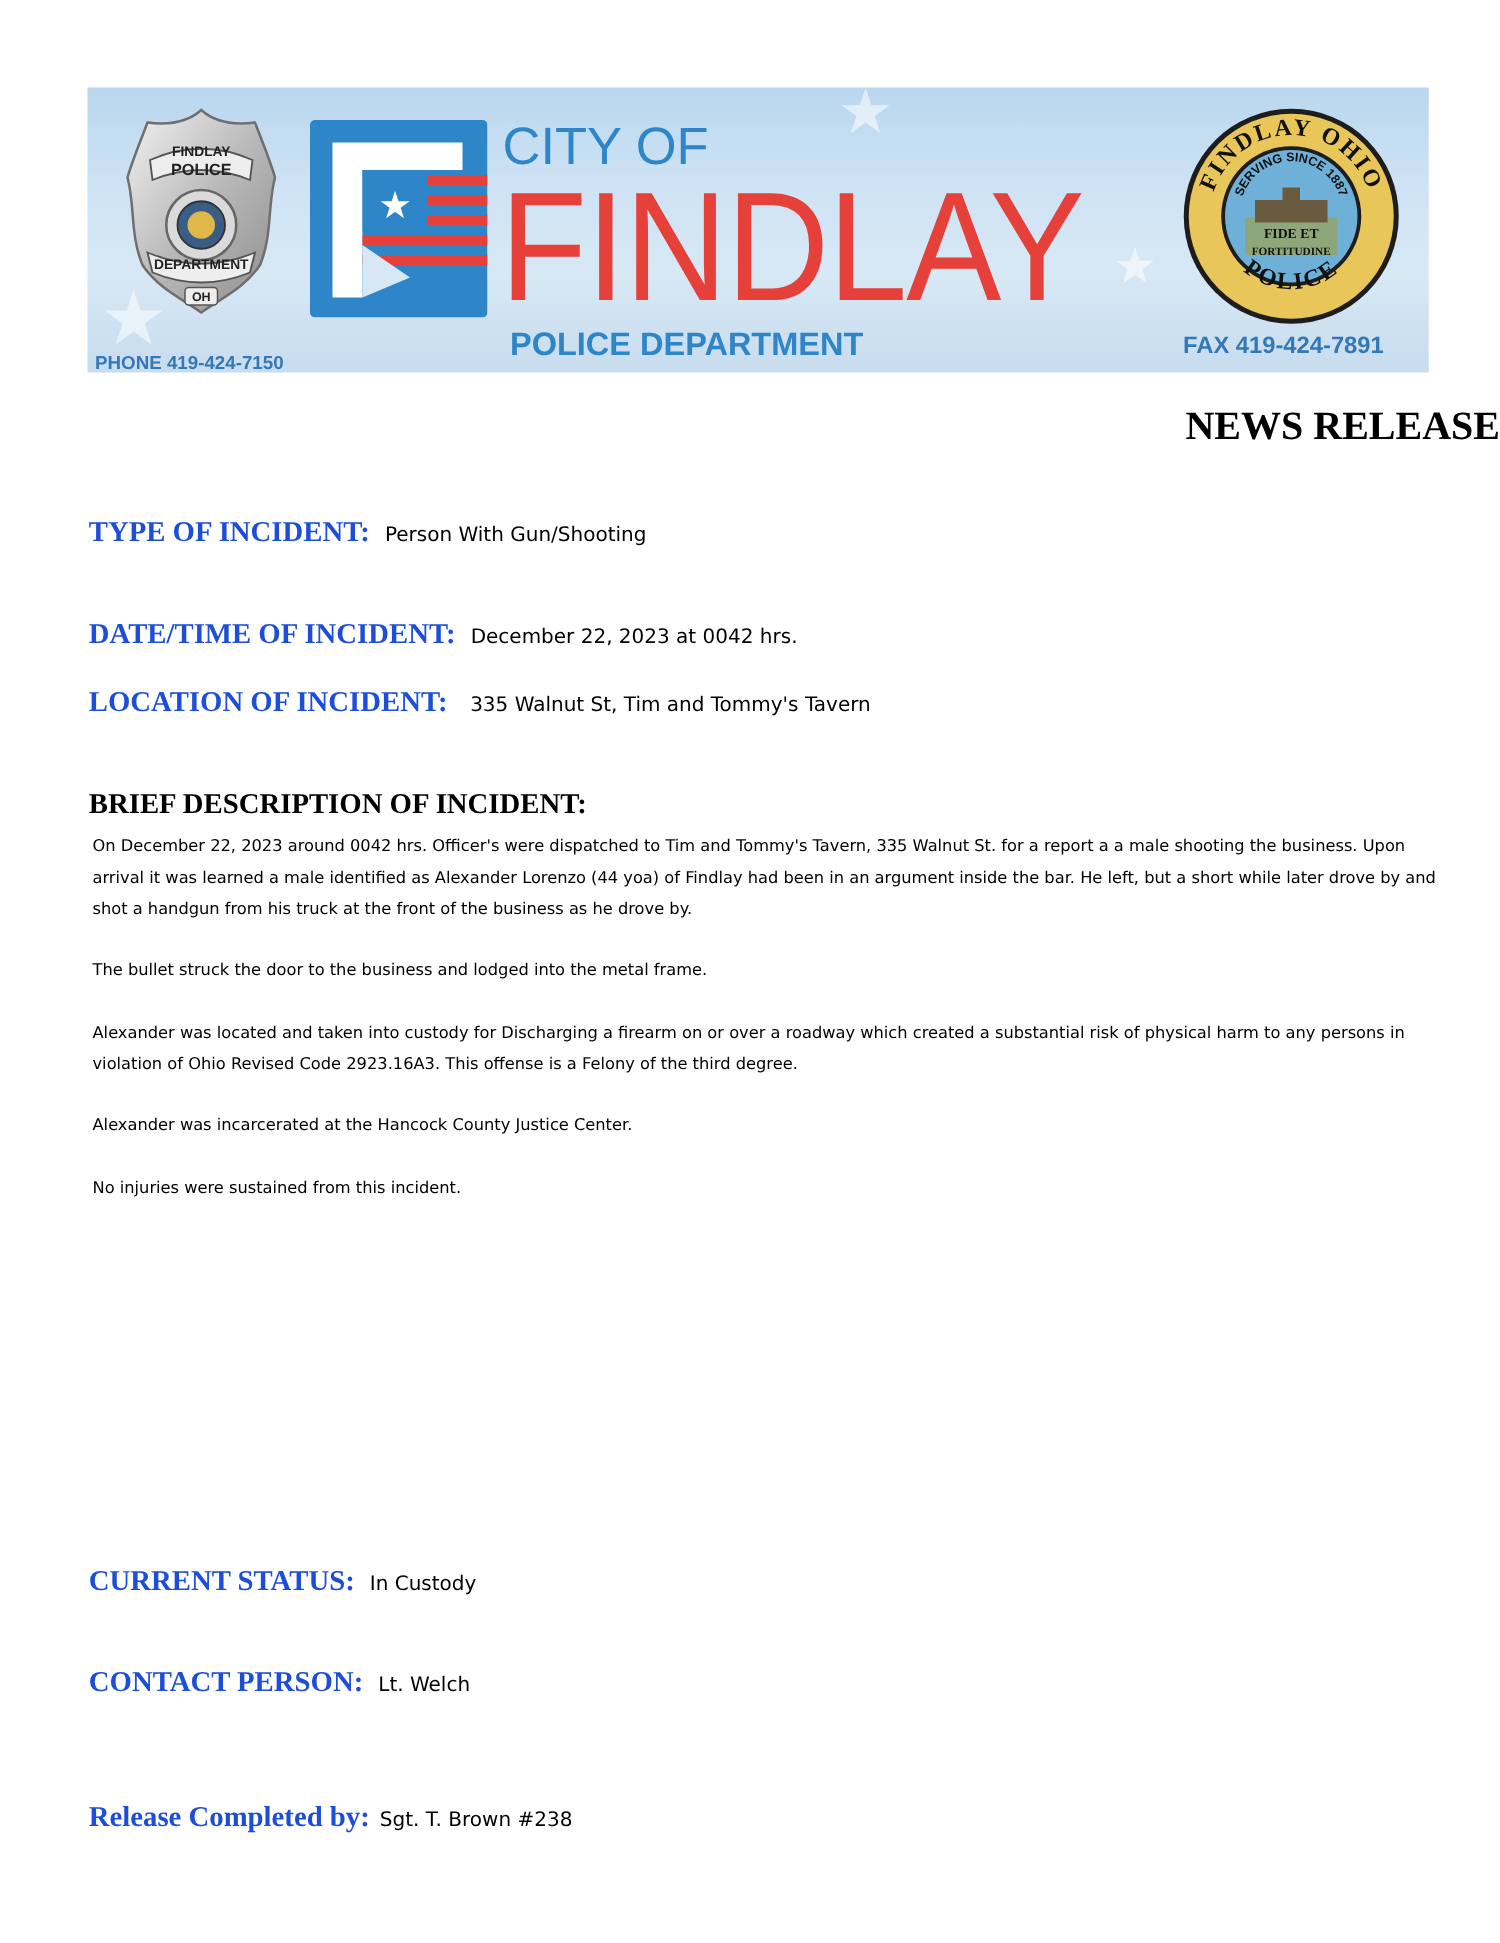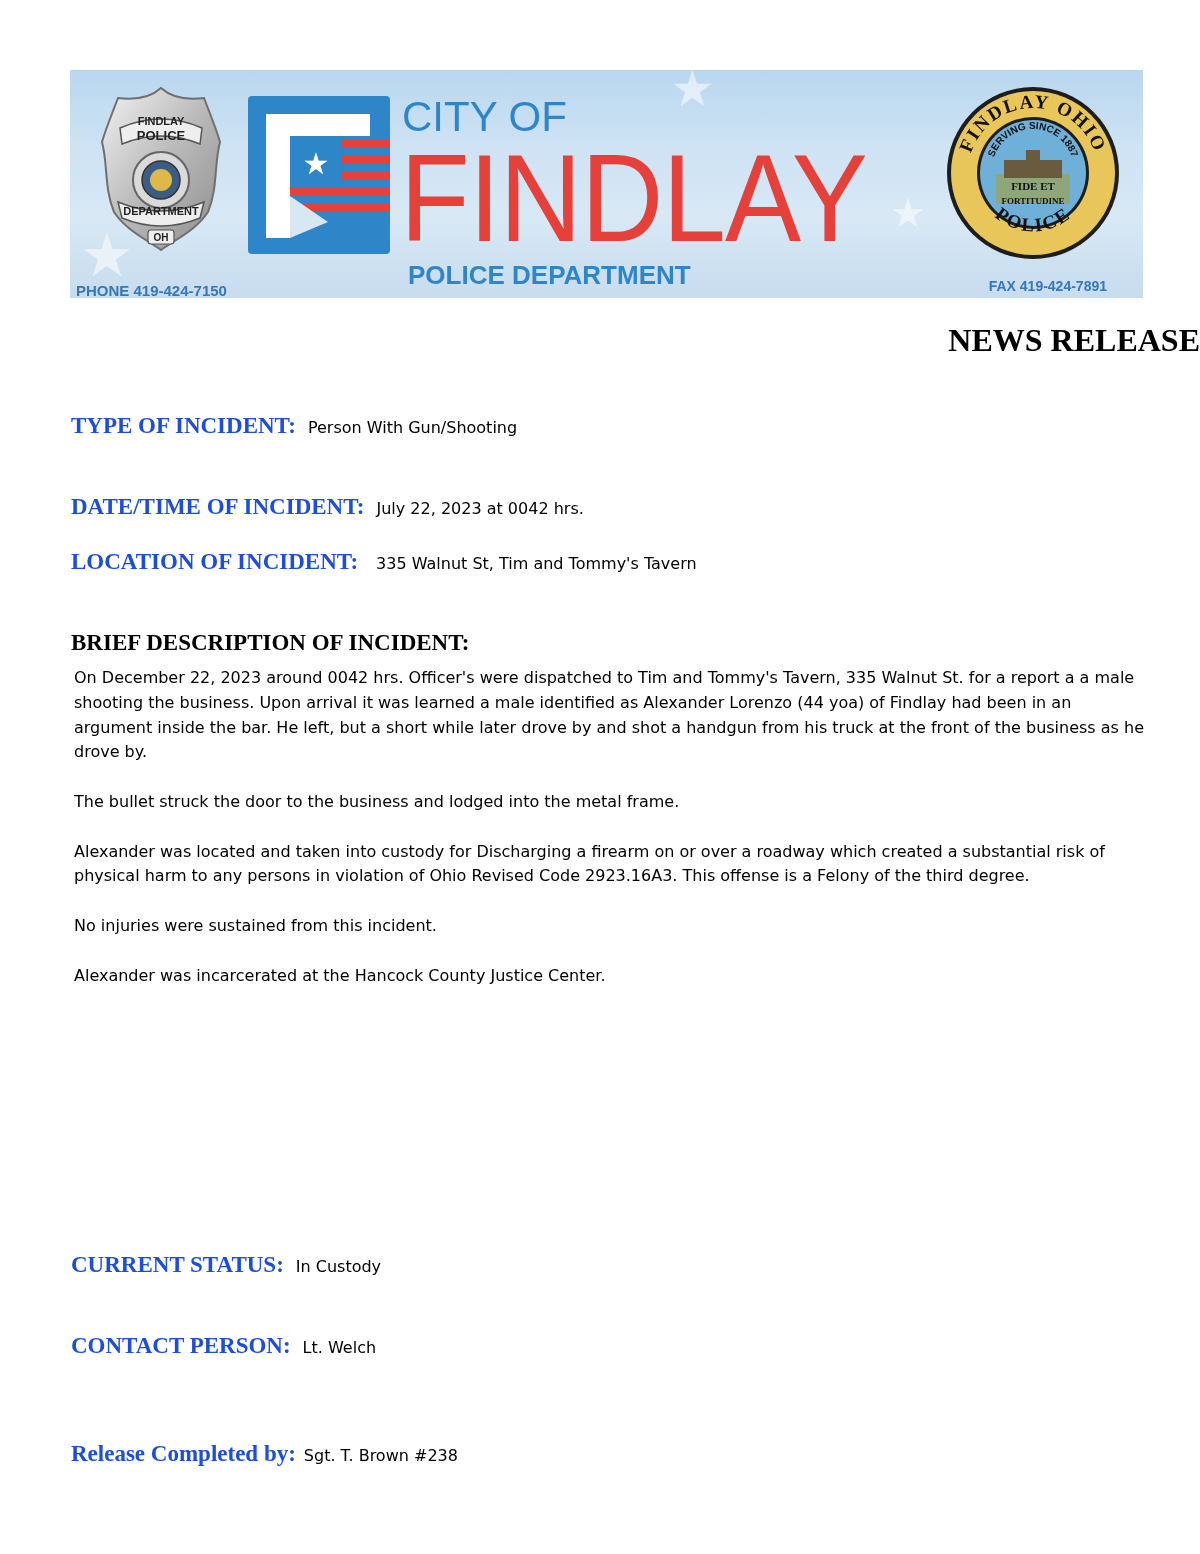--- a/index.html
+++ b/index.html
@@ -28,22 +28,22 @@
     }
     .pd-label {
       position: absolute; left: 338px; top: 190px; font-family: "Liberation Sans", sans-serif;
       font-size: 26px; font-weight: 700; color: #2e86c9; line-height: 30px;
     }
     .phone {
       position: absolute; left: 6px; top: 200px; font-family: "Liberation Sans", sans-serif;
       font-size: 15px; font-weight: 700; color: #3478b7; margin-top: 12px;
     }
     .fax {
-      position: absolute; right: 36px; top: 208px; font-family: "Liberation Sans", sans-serif;
-      font-size: 14px; font-weight: 700; color: #3478b7;
+      position: absolute; right: 36px; top: 196px; font-family: "Liberation Sans", sans-serif;
+      font-size: 19px; font-weight: 700; color: #3478b7;
     }
     .seal { position: absolute; left: 876px; top: 14px; width: 174px; height: 178px; }
 
     .title {
       position: absolute; left: 0; width: 1200px; top: 322px; text-align: right;
       font-family: "Liberation Serif", serif; font-weight: 700; font-size: 32px; color: #000;
     }
 
     .field { position: absolute; left: 71px; white-space: nowrap; }
     .field .lbl {
@@ -52,21 +52,21 @@
     .field .val {
       font-family: "DejaVu Sans", sans-serif; font-size: 16px; color: #000; margin-left: 8px;
     }
 
     .desc-head {
       position: absolute; left: 71px; top: 630px;
       font-family: "Liberation Serif", serif; font-weight: 700; font-size: 23px; color: #000;
     }
     .desc {
       position: absolute; left: 74px; top: 666px; width: 1080px;
-      font-family: "DejaVu Sans", sans-serif; font-size: 16px; line-height: 24.8px; color: #000;
+      font-family: "DejaVu Sans", sans-serif; font-size: 13px; line-height: 24.8px; color: #000;
     }
     .desc p { margin: 0 0 24.8px 0; }
   </style>
 </head>
 <body>
 
 <div class="banner">
   <span class="sky-star" style="left:10px; top:150px; font-size:60px;">★</span>
   <span class="sky-star" style="left:600px; top:-10px; font-size:50px;">★</span>
   <span class="sky-star" style="left:820px; top:120px; font-size:40px;">★</span>
@@ -140,36 +140,36 @@
 
 <div class="title">NEWS RELEASE</div>
 
 <div class="field" style="top:413px;">
   <span class="lbl">TYPE OF INCIDENT:</span>
   <span class="val">Person With Gun/Shooting</span>
 </div>
 
 <div class="field" style="top:494px;">
   <span class="lbl">DATE/TIME OF INCIDENT:</span>
-  <span class="val">July 22, 2023 at 0042 hrs.</span>
+  <span class="val">December 22, 2023 at 0042 hrs.</span>
 </div>
 
 <div class="field" style="top:549px;">
   <span class="lbl">LOCATION OF INCIDENT:</span>
   <span class="val" style="margin-left:14px;">335 Walnut St, Tim and Tommy's Tavern</span>
 </div>
 
 <div class="desc-head">BRIEF DESCRIPTION OF INCIDENT:</div>
 
 <div class="desc">
   <p>On December 22, 2023 around 0042 hrs. Officer's were dispatched to Tim and Tommy's Tavern, 335 Walnut St. for a report a a male shooting the business.  Upon arrival it was learned a male identified as Alexander Lorenzo (44 yoa) of Findlay had been in an argument inside the bar.  He left, but a short while later drove by and shot a handgun from his truck at the front of the business as he drove by.</p>
   <p>The bullet struck the door to the business and lodged into the metal frame.</p>
   <p>Alexander was located and taken into custody for Discharging a firearm on or over a roadway which created a substantial risk of physical harm to any persons in violation of Ohio Revised Code 2923.16A3.  This offense is a Felony of the third degree.</p>
+  <p>Alexander was incarcerated at the Hancock County Justice Center.</p>
   <p>No injuries were sustained from this incident.</p>
-  <p>Alexander was incarcerated at the Hancock County Justice Center.</p>
 </div>
 
 <div class="field" style="top:1252px;">
   <span class="lbl">CURRENT STATUS:</span>
   <span class="val">In Custody</span>
 </div>
 
 <div class="field" style="top:1333px;">
   <span class="lbl">CONTACT PERSON:</span>
   <span class="val">Lt. Welch</span>

